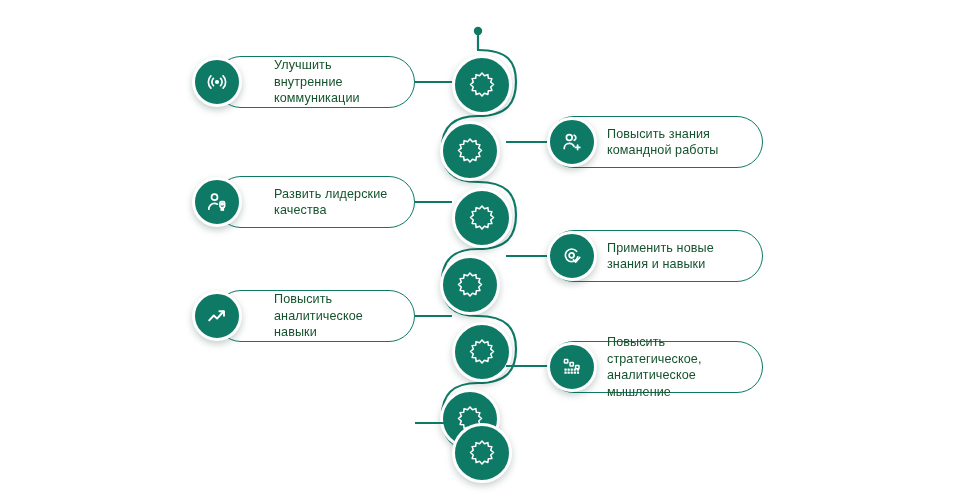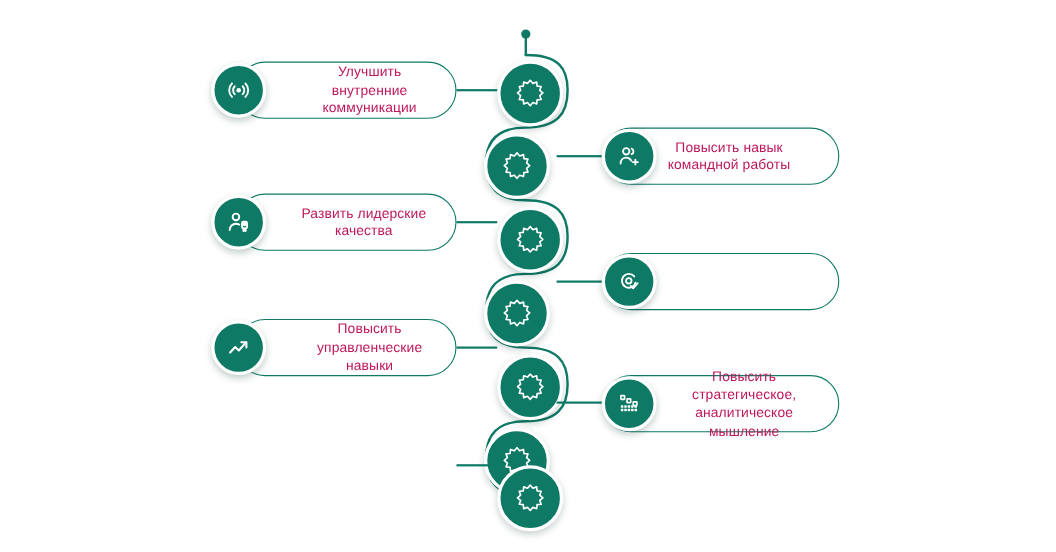--- a/index.html
+++ b/index.html
@@ -49,26 +49,25 @@
     position: absolute;
     height: 52px;
     border: 1.6px solid #0E7A66;
     border-radius: 26px;
     box-sizing: border-box;
     display: flex;
     align-items: center;
     background: #ffffff;
   }
   .pill-text {
-    color: #be185d;
+    color: #14532d;
     font-size: 12.6px;
     line-height: 16.5px;
     letter-spacing: 0.1px;
     white-space: pre-line;
-    text-align: center;
   }
   .pill-left  { padding-left: 58px; padding-right: 16px; }
   .pill-right { padding-left: 58px; padding-right: 16px; }
 
   
   .icon-bubble {
     position: absolute;
     width: 44px;
     height: 44px;
     border-radius: 50%;
@@ -195,46 +194,48 @@
   </div>
 
   <div class="pill pill-left" style="left:215px; top:290px; width:200px;">
     <div class="icon-bubble" style="left:-24px;">
       <svg width="24" height="24" viewBox="0 0 24 24" fill="none" stroke="#ffffff" stroke-width="1.9" stroke-linecap="round" stroke-linejoin="round">
         <path d="M4.2 16.4l4.6-4.9 3.3 3.1 6.3-7.1"></path>
         <path d="M14.4 7.2h4.6v4.6"></path>
       </svg>
     </div>
     <span class="pill-text">Повысить
-управленческие навыки</span>
+аналитическое навыки</span>
   </div>
 
 
   <div class="pill pill-right" style="left:548px; top:116px; width:215px;">
     <div class="icon-bubble" style="left:-2px;">
       <svg width="24" height="24" viewBox="0 0 24 24" fill="none" stroke="#ffffff" stroke-width="1.7" stroke-linecap="round" stroke-linejoin="round">
         <circle cx="9.3" cy="7.6" r="2.9"></circle>
         <path d="M4.2 18.6c0-3.1 2.3-5.3 5.1-5.3 2.1 0 3.9 1.2 4.7 3"></path>
         <path d="M14.2 5.2a2.7 2.7 0 0 1 0 5"></path>
         <path d="M17.6 15.2v4.4"></path>
         <path d="M15.4 17.4h4.4"></path>
       </svg>
     </div>
-    <span class="pill-text">Повысить навык
+    <span class="pill-text">Повысить знания
 командной работы</span>
   </div>
 
   <div class="pill pill-right" style="left:548px; top:230px; width:215px;">
     <div class="icon-bubble" style="left:-2px;">
       <svg width="24" height="24" viewBox="0 0 24 24" fill="none" stroke="#ffffff" stroke-width="1.7" stroke-linecap="round" stroke-linejoin="round">
         <circle cx="11.6" cy="11.3" r="2.5"></circle>
         <path d="M16.6 7.3a6.3 6.3 0 1 0 1.2 5.6"></path>
         <path d="M13.4 15.9l2.2 2.2 4.1-4.6"></path>
       </svg>
     </div>
+    <span class="pill-text">Применить новые
+знания и навыки</span>
   </div>
 
   <div class="pill pill-right" style="left:548px; top:341px; width:215px;">
     <div class="icon-bubble" style="left:-2px;">
       <svg width="24" height="24" viewBox="0 0 24 24">
         <g fill="none" stroke="#ffffff" stroke-width="1.5">
           <rect x="4.4" y="4.6" width="3.4" height="3.4" rx="0.6"></rect>
           <rect x="10.0" y="7.6" width="3.4" height="3.4" rx="0.6"></rect>
           <rect x="15.6" y="10.4" width="3.4" height="3.4" rx="0.6"></rect>
         </g>

